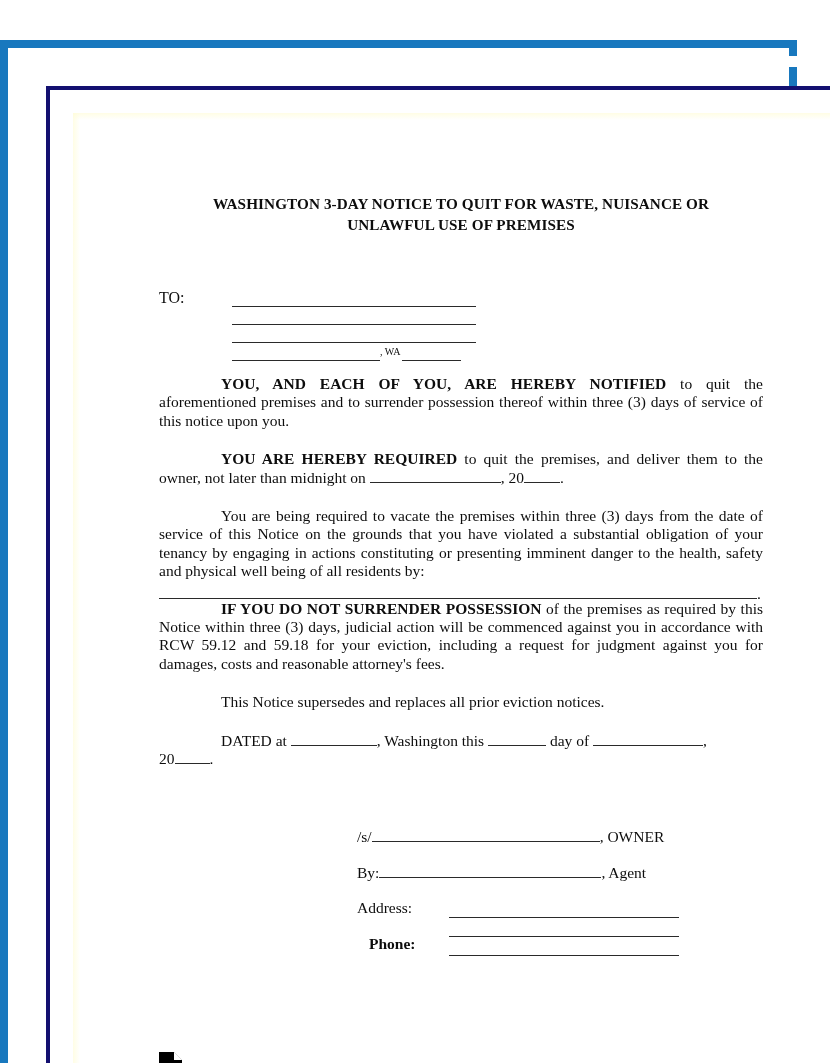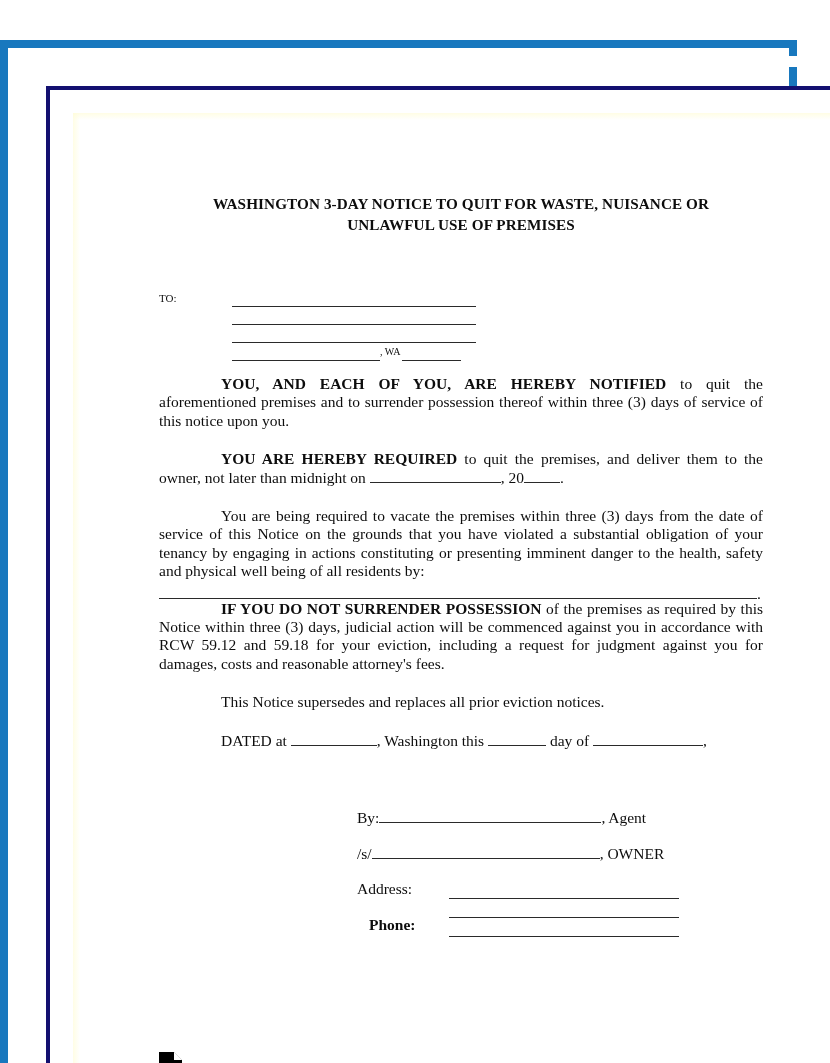--- a/index.html
+++ b/index.html
@@ -85,21 +85,21 @@
 
   .to-block {
     margin-top: 54px;
     position: relative;
     height: 86px;
   }
   .to-label {
     position: absolute;
     left: 0;
     top: 0;
-    font-size: 11px;
+    font-size: 16px;
   }
   .to-lines {
     position: absolute;
     left: 73px;
     top: 0;
     width: 244px;
   }
   .ln {
     display: block;
     border-bottom: 1.4px solid #2a2a2a;
@@ -251,25 +251,26 @@
 
           <p class="para gap-lg"><span>You are being required to vacate the premises within three (3) days from the date of service of this Notice on the grounds that you have violated a substantial obligation of your tenancy by engaging in actions constituting or presenting imminent danger to the health, safety and physical well being of all residents by:</span></p>
 
           <span class="long-rule"><span class="fill fill-wide"></span><span>.</span></span>
 
           <p class="para"><span class="b">IF YOU DO NOT SURRENDER POSSESSION</span><span> of the premises as required by this Notice within three (3) days, judicial action will be commenced against you in accordance with RCW 59.12 and 59.18 for your eviction, including a request for judgment against you for damages, costs and reasonable attorney's fees.</span></p>
 
           <p class="para gap-lg"><span>This Notice supersedes and replaces all prior eviction notices.</span></p>
 
           <p class="para gap-lg"><span>DATED at </span><span class="fill fill-city"></span><span>, Washington this </span><span class="fill fill-day"></span><span> day of </span><span class="fill fill-month"></span><span>,</span></p>
+          <p class="para noindent"><span>20</span><span class="fill fill-yr2"></span><span>.</span></p>
 
           <div class="sig">
+            <div class="sig-row"><span>/s/</span><span class="fill fill-sig"></span><span>, OWNER</span></div>
+
             <div class="sig-row"><span>By:</span><span class="fill fill-by"></span><span>, Agent</span></div>
-
-            <div class="sig-row"><span>/s/</span><span class="fill fill-sig"></span><span>, OWNER</span></div>
 
             <div class="addr-block">
               <span class="addr-label">Address:</span>
               <span class="phone-label">Phone:</span>
               <div class="addr-lines">
                 <span class="aline"></span>
                 <span class="aline second"></span>
                 <span class="aline third"></span>
               </div>
             </div>

